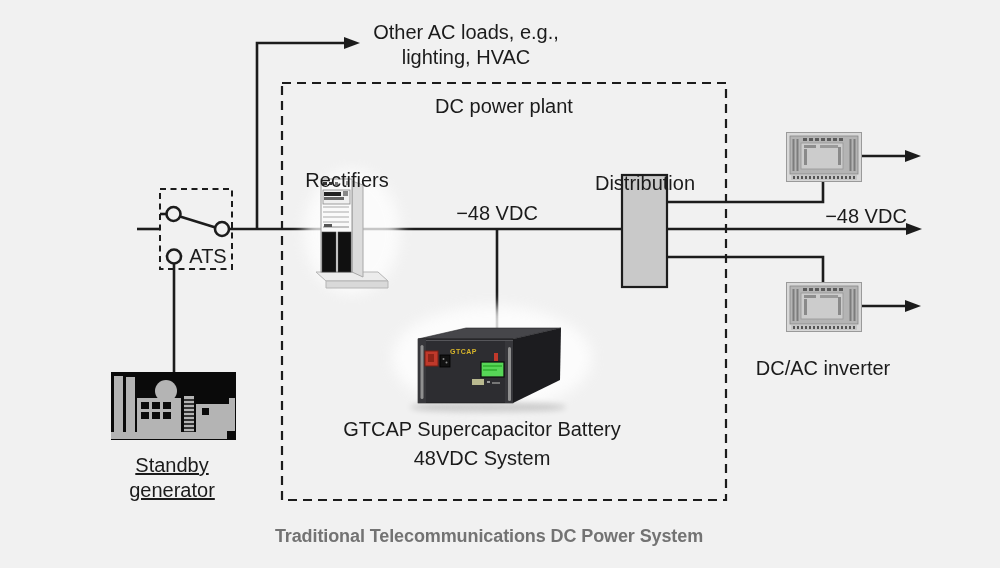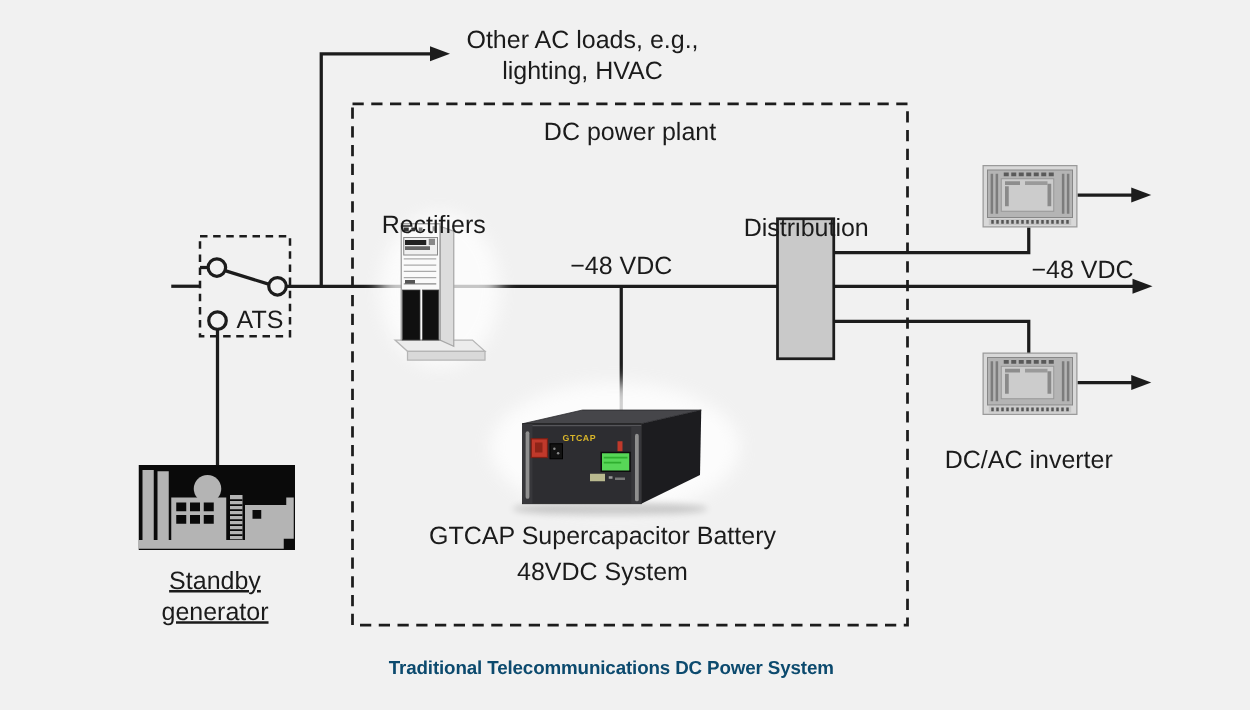--- a/index.html
+++ b/index.html
@@ -17,25 +17,25 @@
     white-space:pre-line;
     font-size:20px;
     line-height:24px;
     color:#1b1b1b;
   }
   .label.small-lh{line-height:23px;}
   .label.caption-lh{line-height:29px;}
   .title{
     position:absolute;
     transform:translateX(-50%);
-    font-size:15px;
+    font-size:18px;
     font-weight:bold;
     letter-spacing:-0.1px;
     white-space:nowrap;
-    color:#0c4a6e;
+    color:#737373;
   }
   .brand-tag{
     position:absolute;
     font-size:7px;
     font-weight:bold;
     letter-spacing:0.5px;
     color:#d9b62a;
     transform:none;
   }
 </style>

